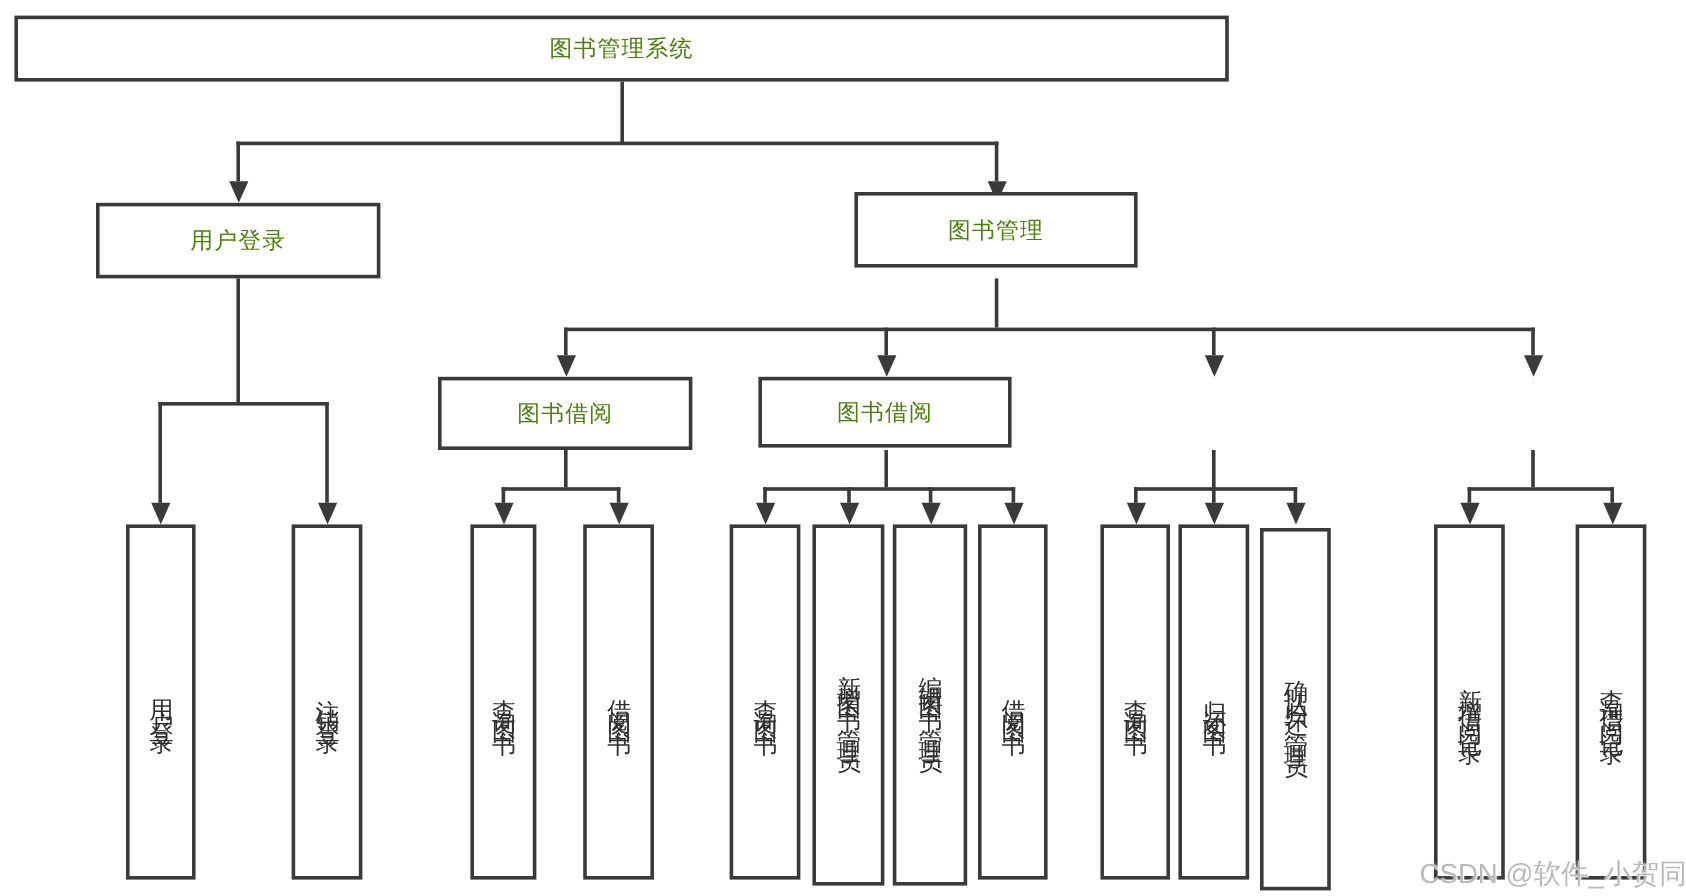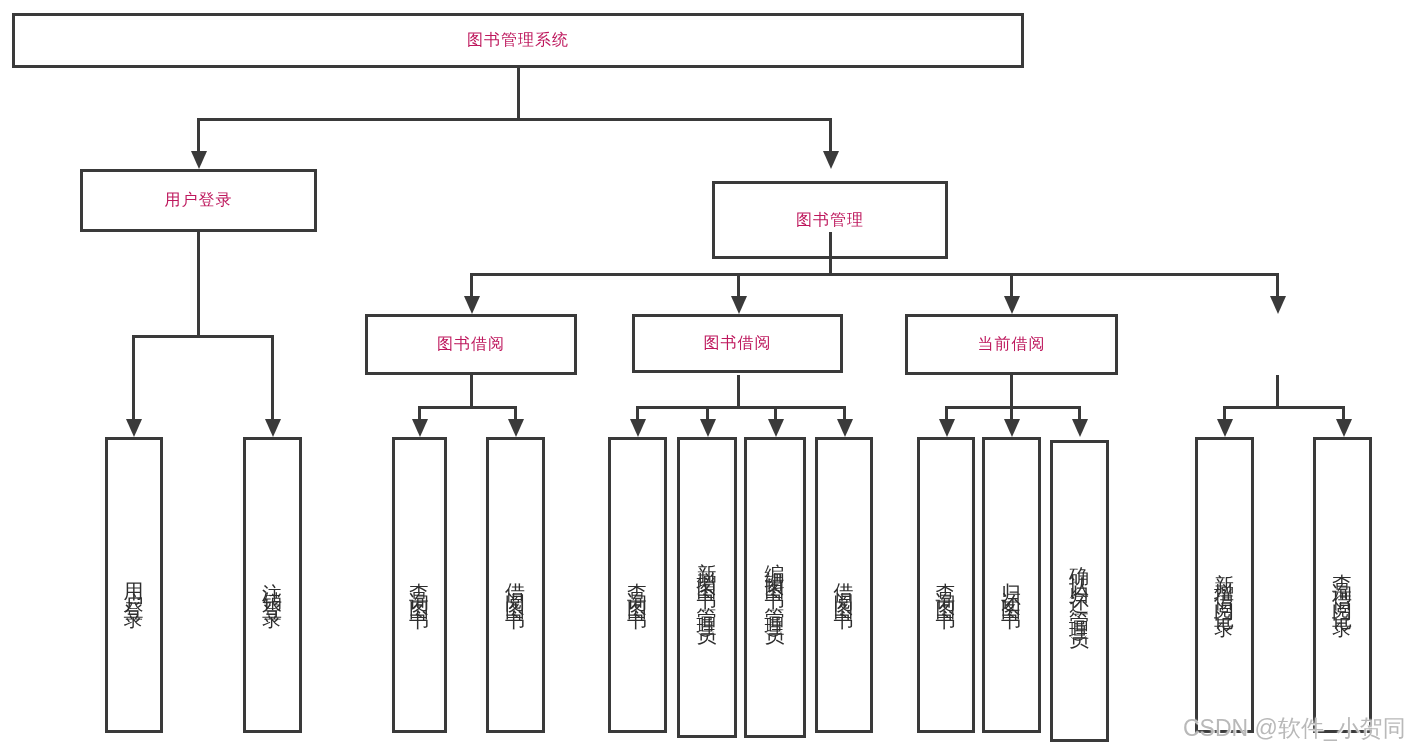--- a/index.html
+++ b/index.html
@@ -11,22 +11,22 @@
     overflow:hidden;
   }
   .hbox{
     position:absolute;
     box-sizing:border-box;
     border:3px solid #3a3a3a;
     background:#ffffff;
     display:flex;align-items:center;justify-content:center;
   }
   .hbox .lbl{
-    font-size:16px;
-    color:#be185d;
+    font-size:19px;
+    color:#4d7c0f;
     letter-spacing:1px;
     white-space:nowrap;
   }
   .vbox{
     position:absolute;
     box-sizing:border-box;
     border:3px solid #3a3a3a;
     background:#ffffff;
     display:flex;align-items:center;justify-content:center;
   }
@@ -72,21 +72,21 @@
   <div class="line" style="left:517px;top:68px;width:3px;height:51px"></div>
   <div class="line" style="left:197px;top:118px;width:635px;height:3px"></div>
   <div class="line" style="left:197px;top:118px;width:3px;height:33px"></div>
   <div class="arrow" style="left:191px;top:151px"></div>
   <div class="line" style="left:829px;top:118px;width:3px;height:33px"></div>
   <div class="arrow" style="left:823px;top:151px"></div>
 
   <div class="hbox" style="left:80px;top:169px;width:237px;height:63px">
     <span class="lbl">用户登录</span>
   </div>
-  <div class="hbox" style="left:712px;top:181px;width:236px;height:78px">
+  <div class="hbox" style="left:712px;top:160px;width:236px;height:63px">
     <span class="lbl">图书管理</span>
   </div>
 
   <div class="line" style="left:197px;top:232px;width:3px;height:103px"></div>
   <div class="line" style="left:132px;top:335px;width:142px;height:3px"></div>
   <div class="line" style="left:132px;top:335px;width:3px;height:84px"></div>
   <div class="arrow" style="left:126px;top:419px"></div>
   <div class="line" style="left:271px;top:335px;width:3px;height:84px"></div>
   <div class="arrow" style="left:265px;top:419px"></div>
 
@@ -99,23 +99,20 @@
   <div class="line" style="left:1010px;top:273px;width:3px;height:23px"></div>
   <div class="arrow" style="left:1004px;top:296px"></div>
   <div class="line" style="left:1276px;top:273px;width:3px;height:23px"></div>
   <div class="arrow" style="left:1270px;top:296px"></div>
 
   <div class="hbox" style="left:365px;top:314px;width:212px;height:61px">
     <span class="lbl">图书借阅</span>
   </div>
   <div class="hbox" style="left:632px;top:314px;width:211px;height:59px">
     <span class="lbl">图书借阅</span>
-  </div>
-  <div class="hbox" style="left:905px;top:314px;width:213px;height:61px">
-    <span class="lbl">当前借阅</span>
   </div>
 
   <div class="line" style="left:470px;top:375px;width:3px;height:31px"></div>
   <div class="line" style="left:418px;top:406px;width:99px;height:3px"></div>
   <div class="line" style="left:418px;top:406px;width:3px;height:13px"></div>
   <div class="arrow" style="left:412px;top:419px"></div>
   <div class="line" style="left:514px;top:406px;width:3px;height:13px"></div>
   <div class="arrow" style="left:508px;top:419px"></div>
 
   <div class="line" style="left:737px;top:375px;width:3px;height:31px"></div>

